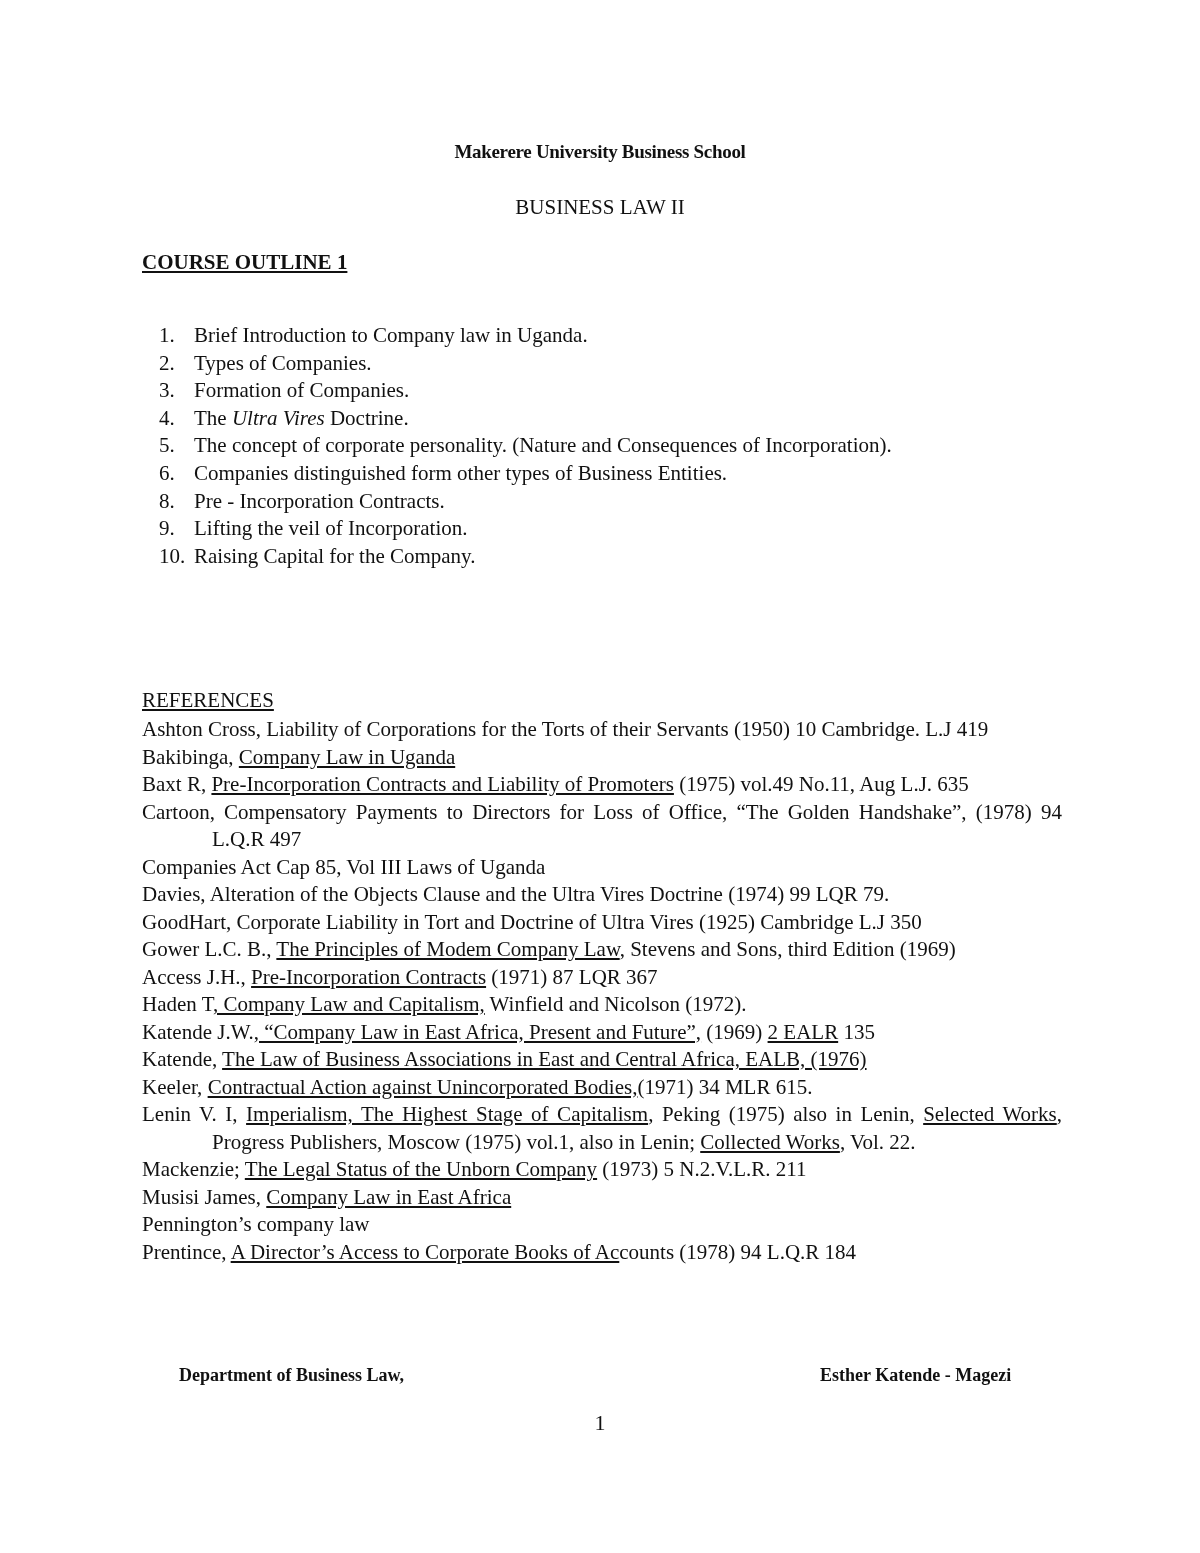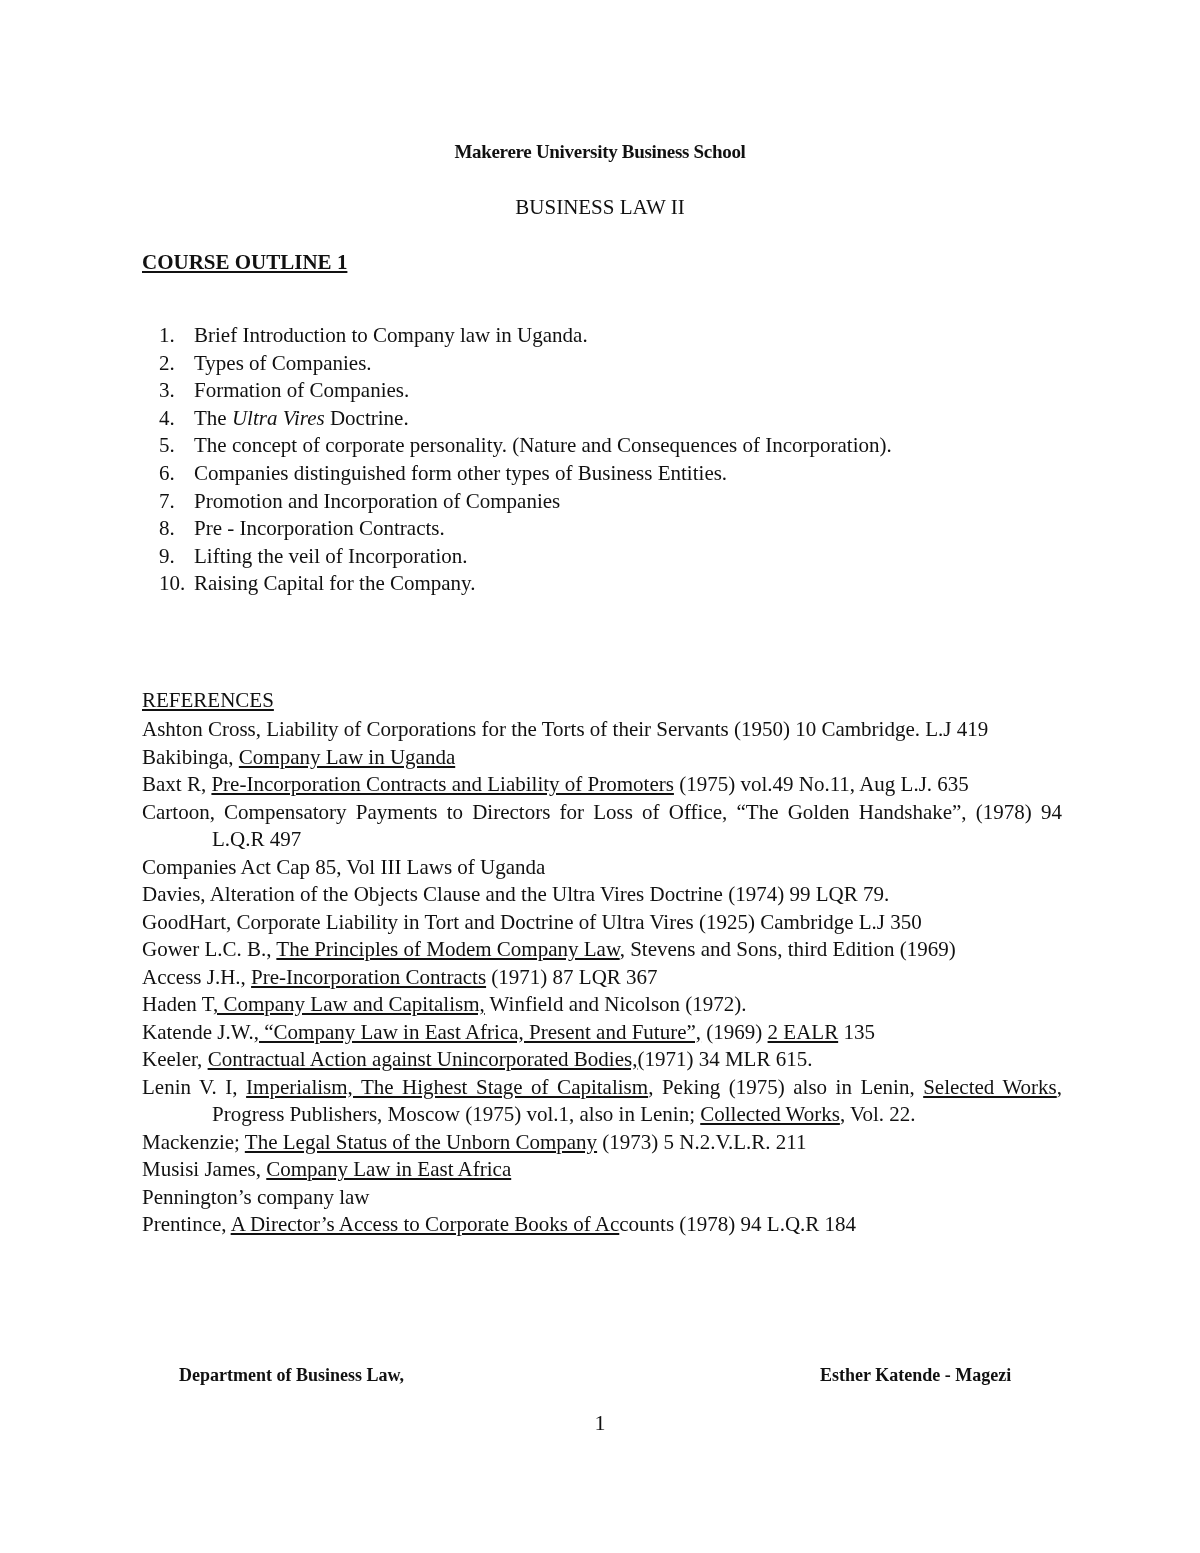--- a/index.html
+++ b/index.html
@@ -32,40 +32,40 @@
 
   <div class="outline-title">COURSE OUTLINE 1</div>
 
   <ol class="outline">
     <li><span class="num">1.</span><span>Brief Introduction to Company law in Uganda.</span></li>
     <li><span class="num">2.</span><span>Types of Companies.</span></li>
     <li><span class="num">3.</span><span>Formation of Companies.</span></li>
     <li><span class="num">4.</span><span>The </span><em>Ultra Vires</em><span> Doctrine.</span></li>
     <li><span class="num">5.</span><span>The concept of corporate personality. (Nature and Consequences of Incorporation).</span></li>
     <li><span class="num">6.</span><span>Companies distinguished form other types of Business Entities.</span></li>
-    <li><span class="num">7.</span><span>Promotion and Incorporation of Companies</span></li>
     <li><span class="num">8.</span><span>Pre - Incorporation Contracts.</span></li>
     <li><span class="num">9.</span><span>Lifting the veil of Incorporation.</span></li>
     <li><span class="num">10.</span><span>Raising Capital for the Company.</span></li>
   </ol>
 
   <div class="refs-title">REFERENCES</div>
 
   <div class="refs">
     <div class="ref justify"><span>Ashton Cross, Liability of Corporations for the Torts of their Servants (1950) 10 Cambridge. L.J 419</span></div>
     <div class="ref"><span>Bakibinga, </span><span class="u">Company Law in Uganda</span></div>
     <div class="ref justify"><span>Baxt R, </span><span class="u">Pre-Incorporation Contracts and Liability of Promoters</span><span> (1975) vol.49 No.11, Aug L.J. 635</span></div>
     <div class="ref justify"><span>Cartoon, Compensatory Payments to Directors for Loss of Office, “The Golden Handshake”, (1978) 94 L.Q.R 497</span></div>
     <div class="ref"><span>Companies Act Cap 85, Vol III Laws of Uganda</span></div>
     <div class="ref"><span>Davies, Alteration of the Objects Clause and the Ultra Vires Doctrine (1974) 99 LQR 79.</span></div>
     <div class="ref"><span>GoodHart, Corporate Liability in Tort and Doctrine of Ultra Vires (1925) Cambridge L.J 350</span></div>
     <div class="ref"><span>Gower L.C. B., </span><span class="u">The Principles of Modem Company Law</span><span>, Stevens and Sons, third Edition (1969)</span></div>
     <div class="ref"><span>Access J.H., </span><span class="u">Pre-Incorporation Contracts</span><span> (1971) 87 LQR 367</span></div>
     <div class="ref"><span>Haden T</span><span class="u">, Company Law and Capitalism,</span><span> Winfield and Nicolson (1972).</span></div>
     <div class="ref"><span>Katende J.W.</span><span class="u">, “Company Law in East Africa, Present and Future”,</span><span> (1969) </span><span class="u">2 EALR</span><span> 135</span></div>
+    <div class="ref"><span>Katende, </span><span class="u">The Law of Business Associations in East and Central Africa, EALB, (1976)</span></div>
     <div class="ref"><span>Keeler, </span><span class="u">Contractual Action against Unincorporated Bodies,</span><span>(1971) 34 MLR 615.</span></div>
     <div class="ref justify"><span>Lenin V. I, </span><span class="u">Imperialism, The Highest Stage of Capitalism</span><span>, Peking (1975) also in Lenin, </span><span class="u">Selected Works</span><span>, Progress Publishers, Moscow (1975) vol.1, also in Lenin; </span><span class="u">Collected Works</span><span>, Vol. 22.</span></div>
     <div class="ref"><span>Mackenzie; </span><span class="u">The Legal Status of the Unborn Company</span><span> (1973) 5 N.2.V.L.R. 211</span></div>
     <div class="ref"><span>Musisi James, </span><span class="u">Company Law in East Africa</span></div>
     <div class="ref"><span>Pennington’s company law</span></div>
     <div class="ref"><span>Prentince, </span><span class="u">A Director’s Access to Corporate Books of Ac</span><span>counts (1978) 94 L.Q.R 184</span></div>
   </div>
 
   <div class="footer-left">Department of Business Law,</div>
   <div class="footer-right">Esther Katende - Magezi</div>

